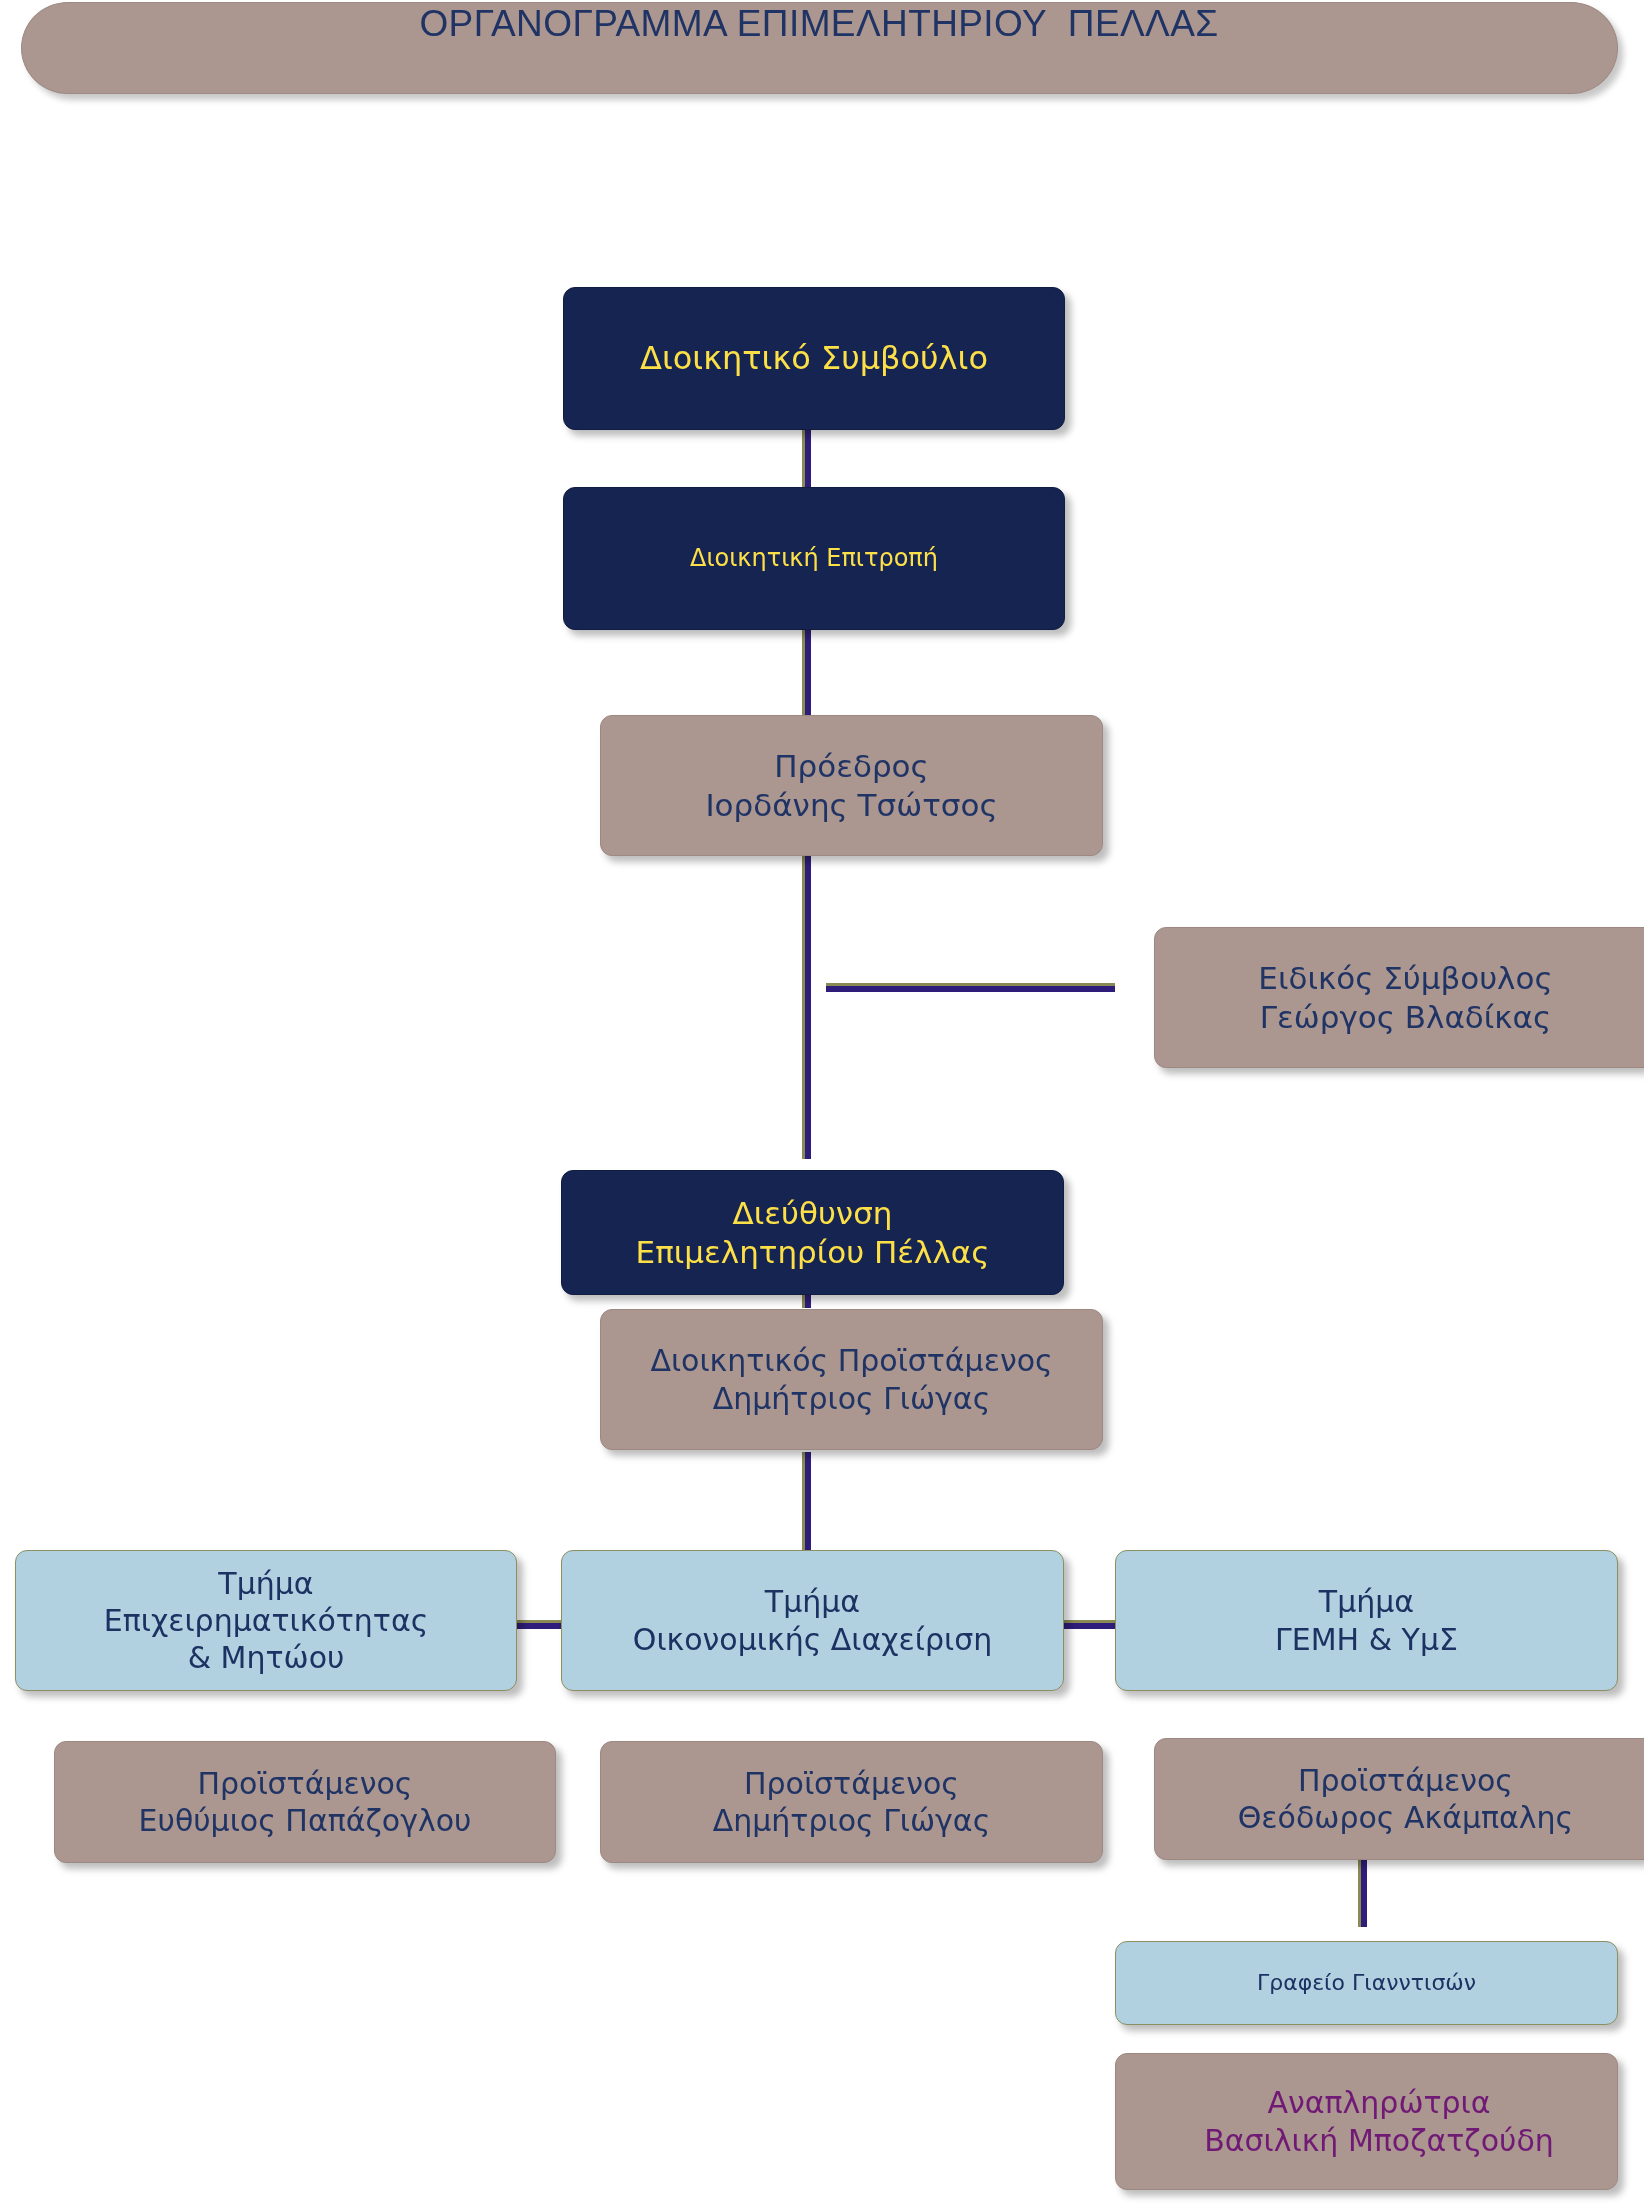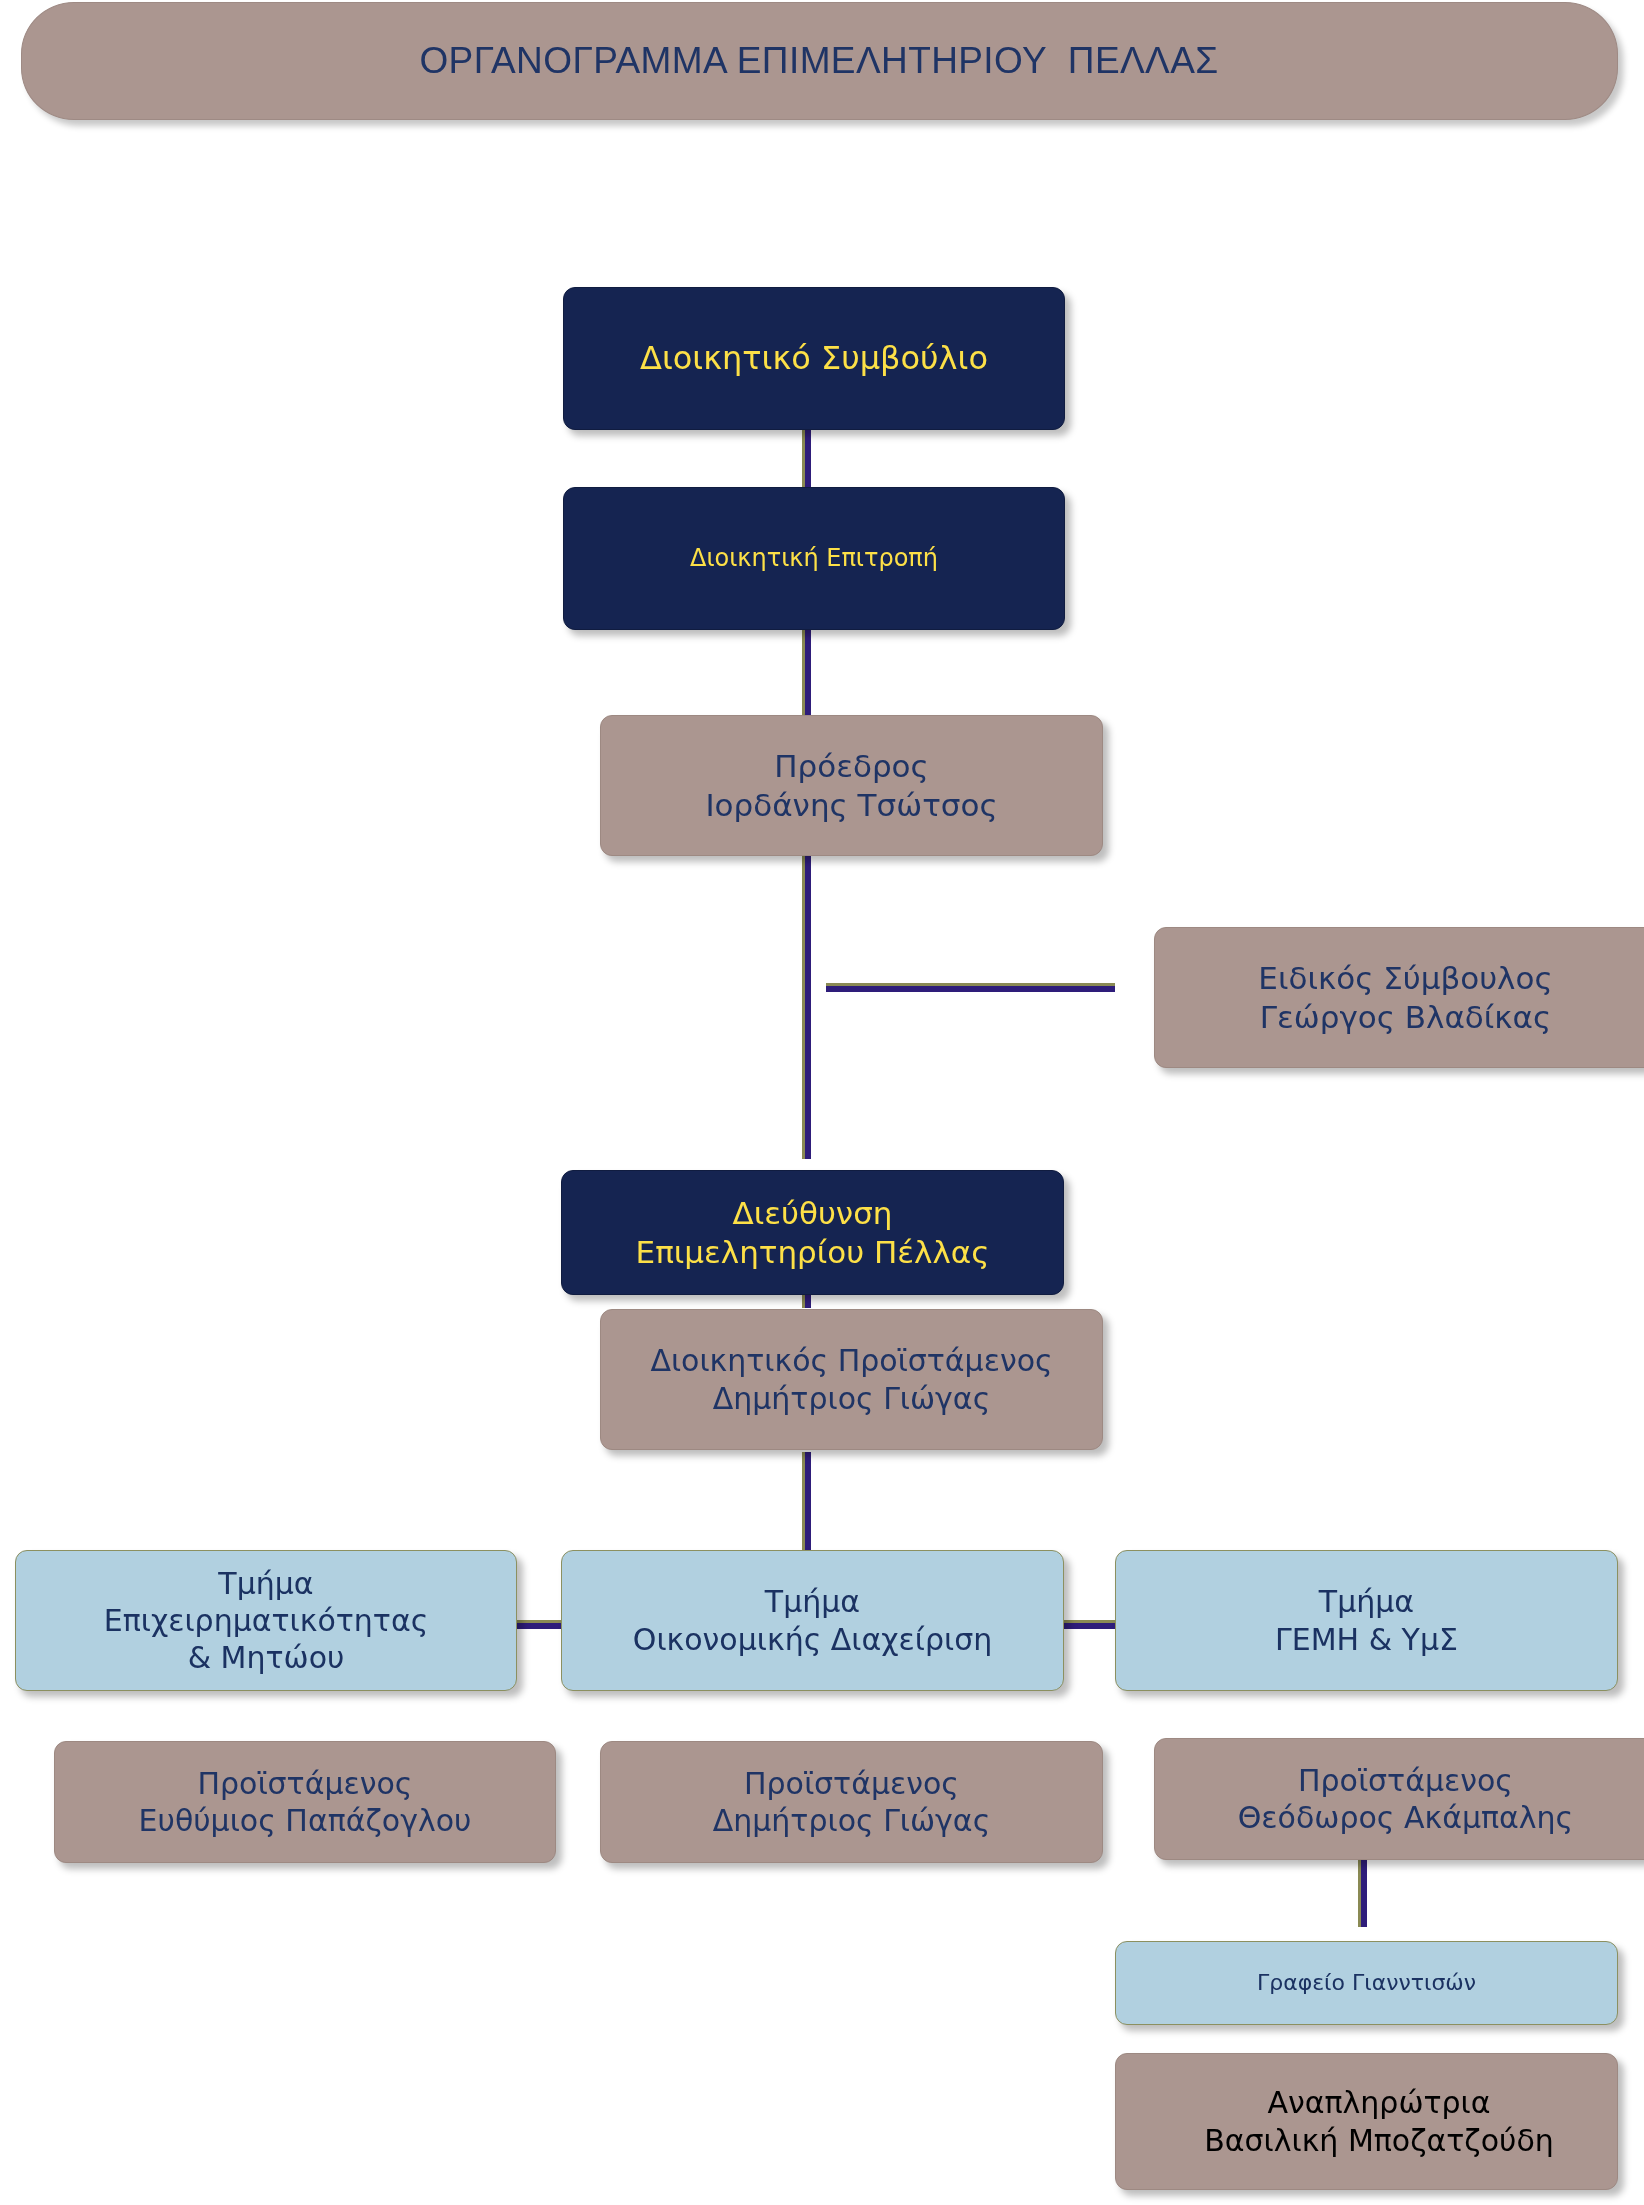--- a/index.html
+++ b/index.html
@@ -18,27 +18,27 @@
     background: #ffffff;
     overflow: hidden;
   }
 
   
   .title-banner {
     position: absolute;
     left: 20.5px;
     top: 2.3px;
     width: 1597px;
-    height: 118px;
+    height: 92px;
     background: #ab9690;
     border: 0.8px solid #9e8a84;
     border-radius: 53px / 52px;
     box-shadow: 5.3px 6px 6.8px rgba(0,0,0,0.22);
     display: flex;
-    align-items: center;
+    align-items: flex-start;
     justify-content: center;
     box-sizing: border-box;
   }
   .title-text {
     color: #1f3465;
     font-size: 37px;
     letter-spacing: 0.4px;
     white-space: pre;
     font-family: "Liberation Sans", sans-serif;
   }
@@ -74,21 +74,21 @@
     margin-left: 39px;
   }
   .node.blue {
     background: #b1d0e0;
     border: 0.8px solid #8c9060;
     color: #1b3262;
   }
   .node.taupe-indigo {
     background: #ab9690;
     border: 0.8px solid #9d8982;
-    color: #000000;
+    color: #701a75;
     padding-left: 25px;
   }
 
   
   
   .conn-v {
     position: absolute;
     width: 9px;
     z-index: 1;
   }

